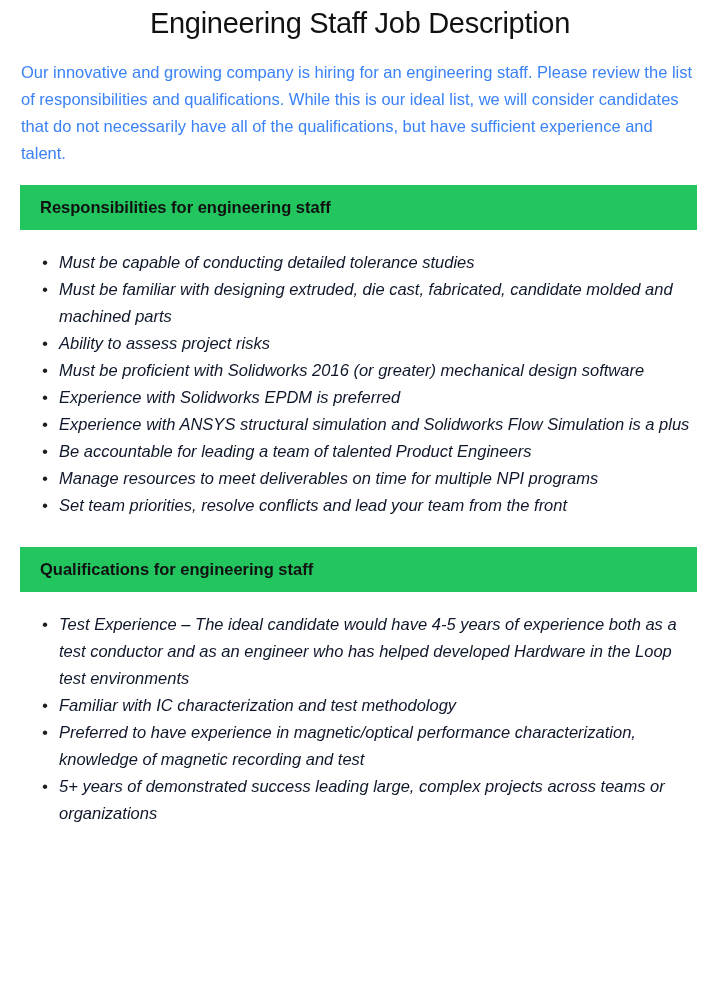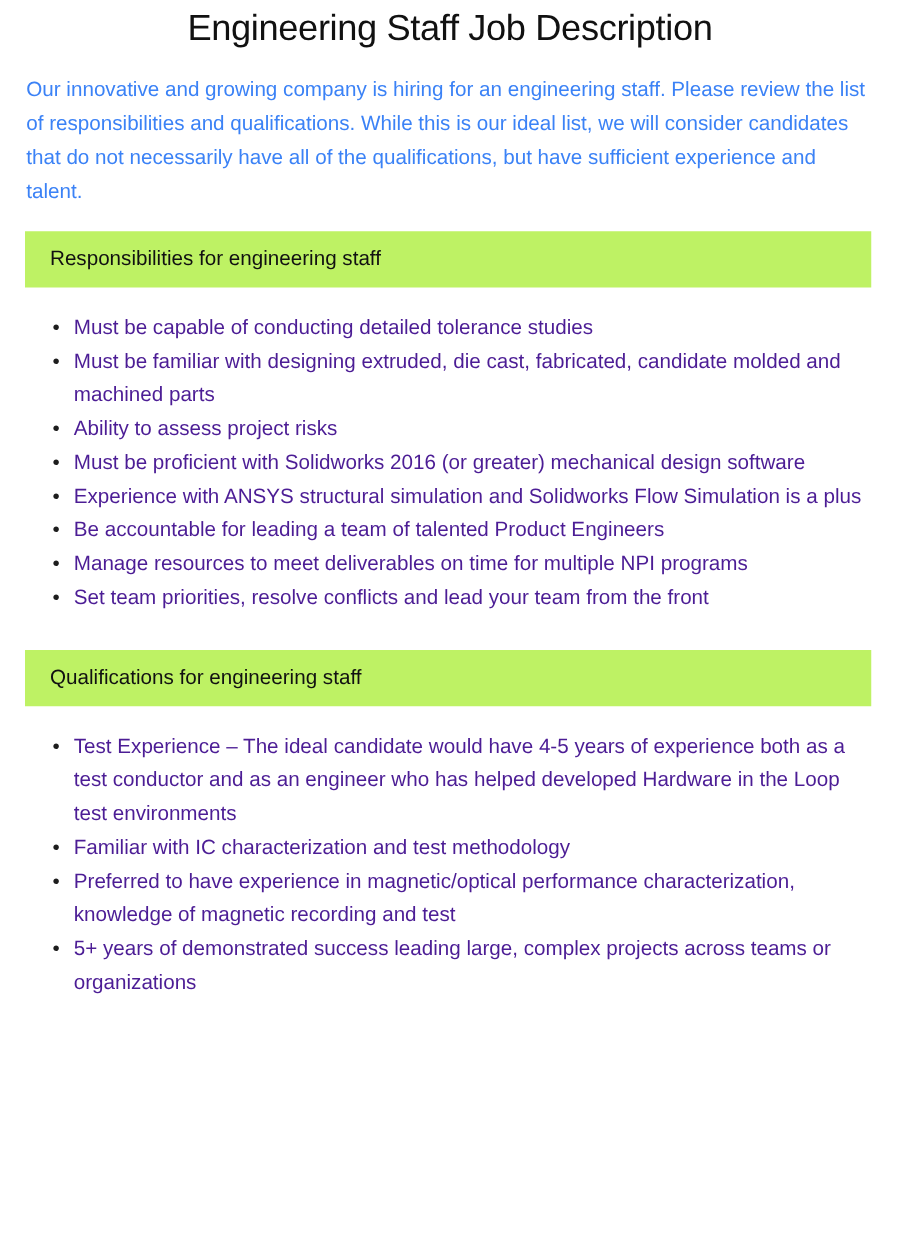--- a/index.html
+++ b/index.html
@@ -40,36 +40,37 @@
     font-weight: 400;
   }
   .section {
     margin-top: 18px;
   }
   .section-header {
     margin: 0 23px 0 20px;
     padding: 11px 0 12px 20px;
     font-size: 16.5px;
     line-height: 22px;
-    font-weight: 400;
+    font-weight: 700;
     color: #111111;
-    background: #bef264;
+    background: #22c55e;
   }
   .section-list {
     list-style: none;
     margin: 0;
     padding: 0;
   }
   .section-list li {
     position: relative;
     margin: 0;
     padding: 0 22px 0 59px;
     font-size: 16.5px;
     line-height: 27px;
-    color: #4c1d95;
+    color: #0f172a;
+    font-style: italic;
   }
   .section-list li::before {
     content: "\2022";
     position: absolute;
     left: 42px;
     top: 0;
     font-size: 16.5px;
     line-height: 27px;
     color: #1d1d1d;
   }
@@ -86,20 +87,21 @@
   <p class="intro">Our innovative and growing company is hiring for an engineering staff. Please review the list of responsibilities and qualifications. While this is our ideal list, we will consider candidates that do not necessarily have all of the qualifications, but have sufficient experience and talent.</p>
 
   <div class="section">
     <div class="section-header">Responsibilities for engineering staff</div>
     <div class="list-gap-top"></div>
     <ul class="section-list" id="list-responsibilities">
         <li>Must be capable of conducting detailed tolerance studies</li>
         <li>Must be familiar with designing extruded, die cast, fabricated, candidate molded and machined parts</li>
         <li>Ability to assess project risks</li>
         <li>Must be proficient with Solidworks 2016 (or greater) mechanical design software</li>
+        <li>Experience with Solidworks EPDM is preferred</li>
         <li>Experience with ANSYS structural simulation and Solidworks Flow Simulation is a plus</li>
         <li>Be accountable for leading a team of talented Product Engineers</li>
         <li>Manage resources to meet deliverables on time for multiple NPI programs</li>
         <li>Set team priorities, resolve conflicts and lead your team from the front</li>
       </ul>
     <div class="list-gap-bottom"></div>
   </div>
 
   <div class="section">
     <div class="section-header">Qualifications for engineering staff</div>

